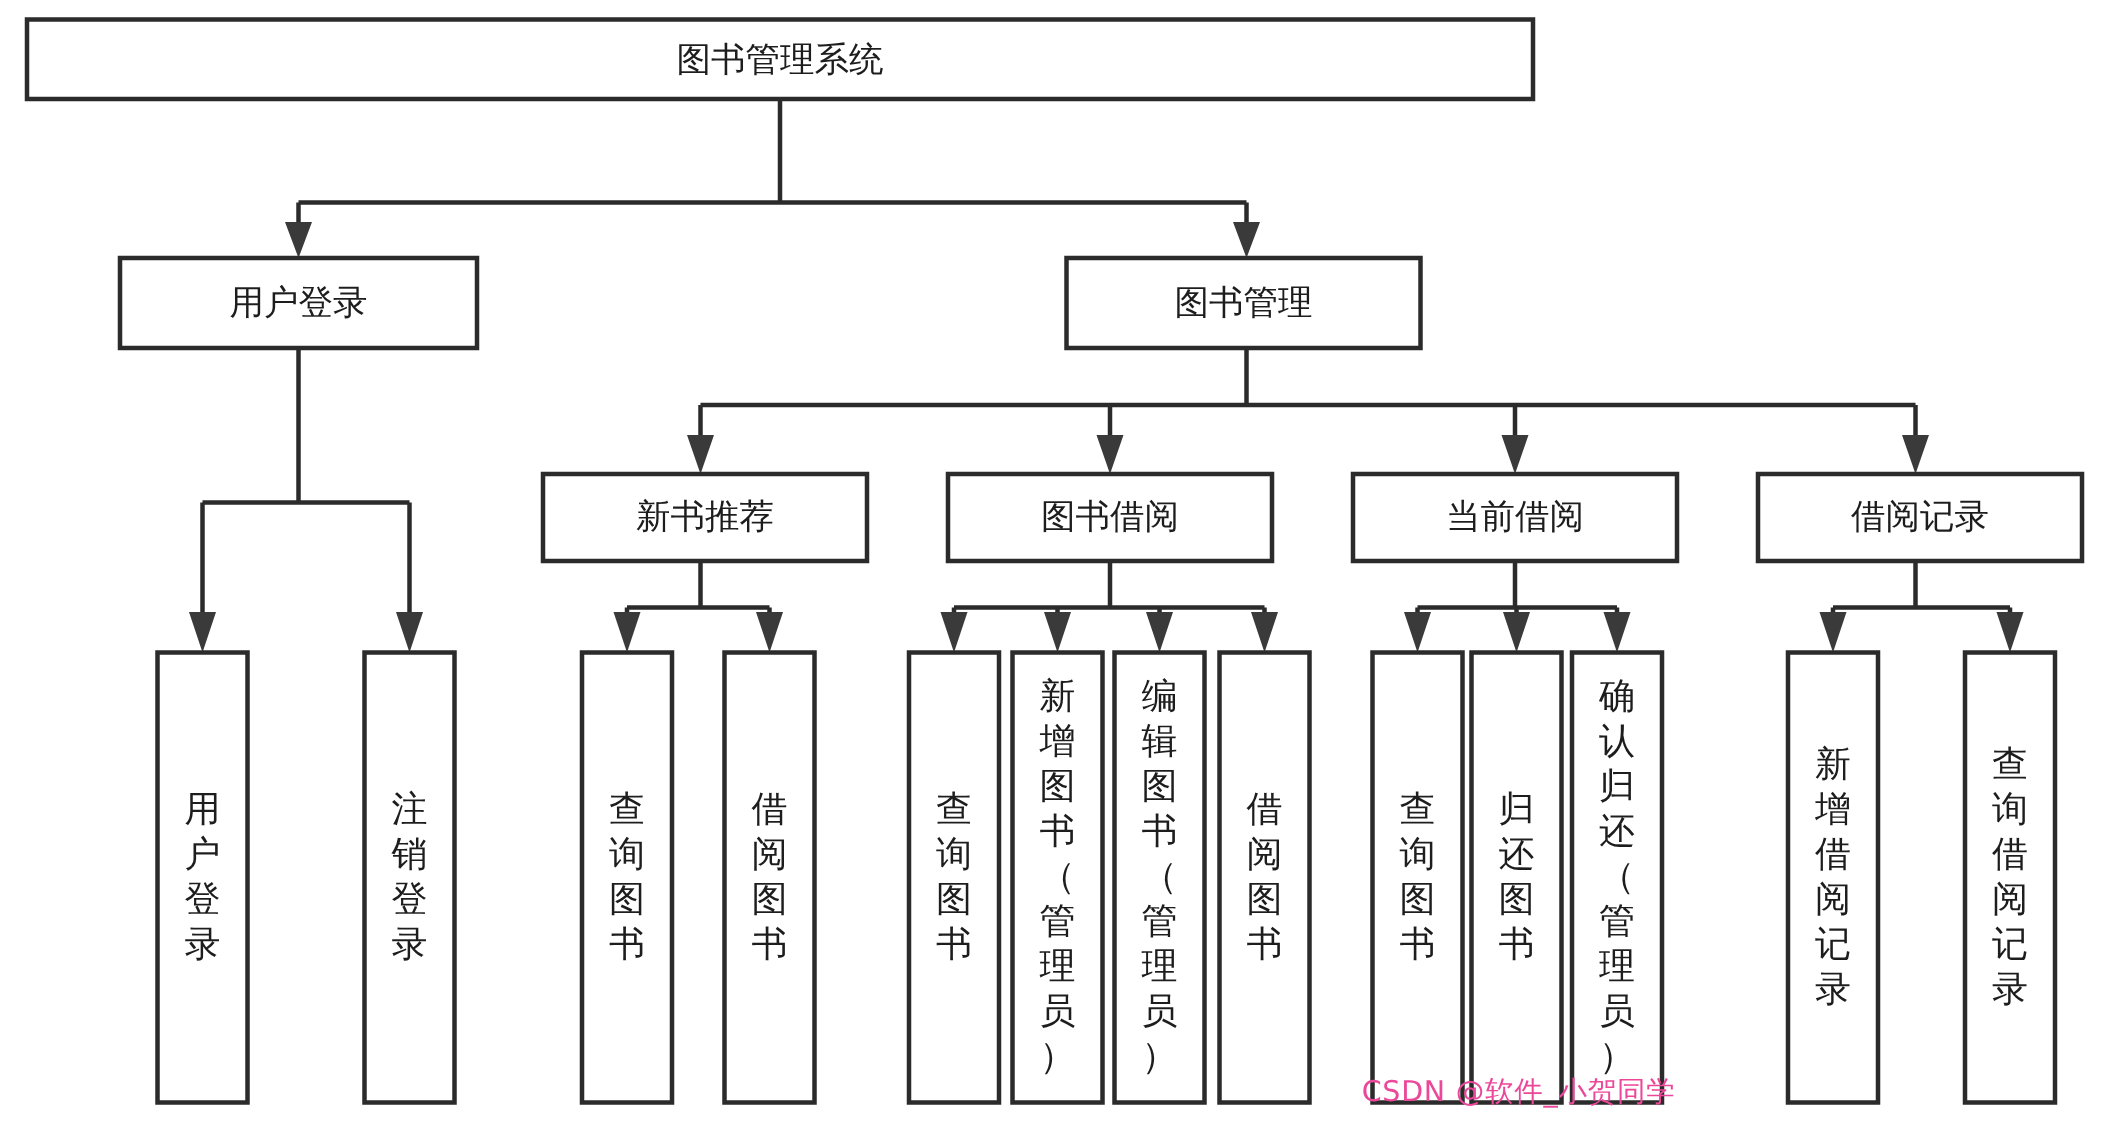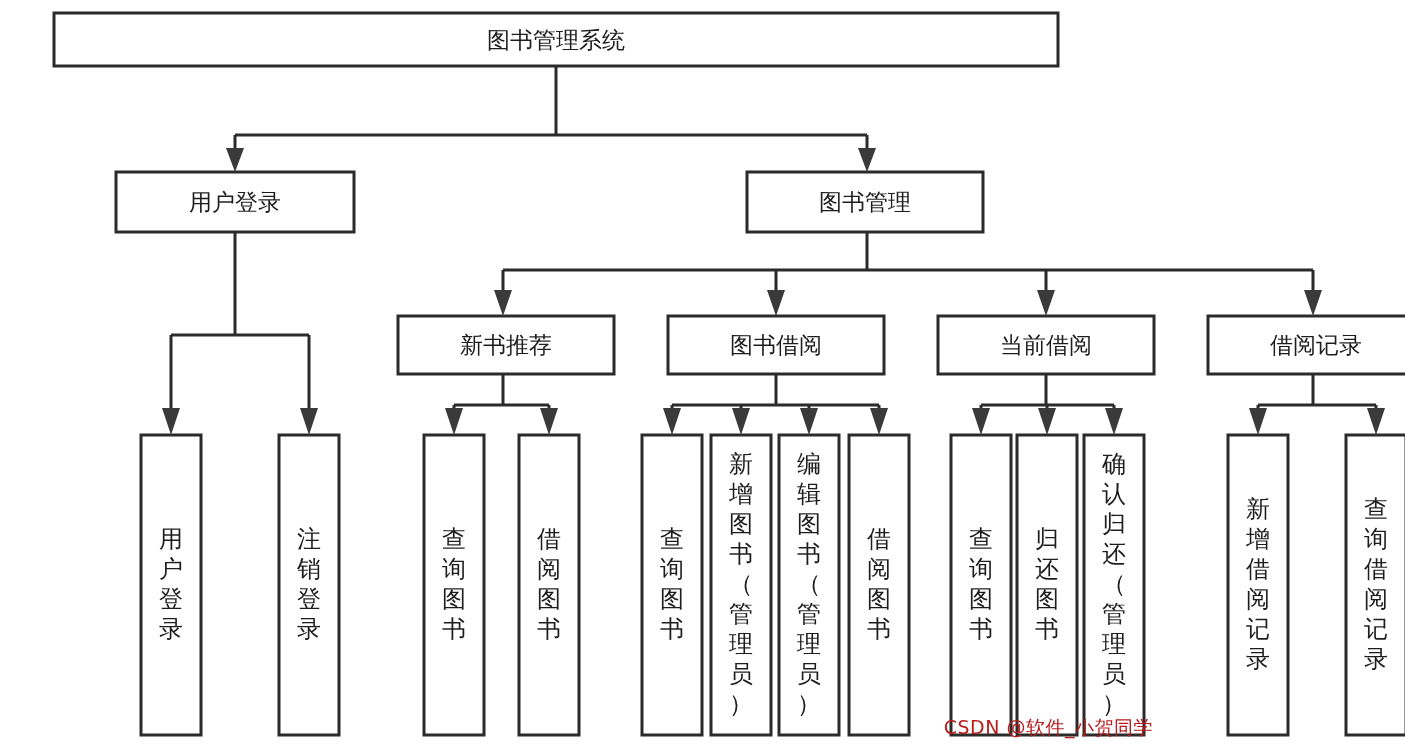--- a/index.html
+++ b/index.html
@@ -12,21 +12,20 @@
     width: 1405px;
     height: 747px;
     font-family: "DejaVu Sans", "Liberation Sans", sans-serif;
     overflow: hidden;
     position: relative;
   }
   #diagram-root {
     position: relative;
     width: 1127px;
     height: 747px;
-    margin-left: 36px;
   }
   svg.diagram {
     position: absolute;
     left: 0;
     top: 0;
     width: 1405px;
     height: 747px;
     display: block;
   }
   .node-box {
@@ -53,21 +52,21 @@
   }
   .node-label.vertical {
     font-size: 24px;
   }
   .watermark {
     position: absolute;
     right: 10px;
     bottom: 6px;
     font-family: "DejaVu Sans", "Liberation Sans", sans-serif;
     font-size: 19px;
-    color: #b91c1c;
+    color: #ec4899;
     letter-spacing: 0.5px;
     white-space: nowrap;
     pointer-events: none;
   }
 </style>
 </head>
 <body>
 
 <div id="diagram-root">
 

